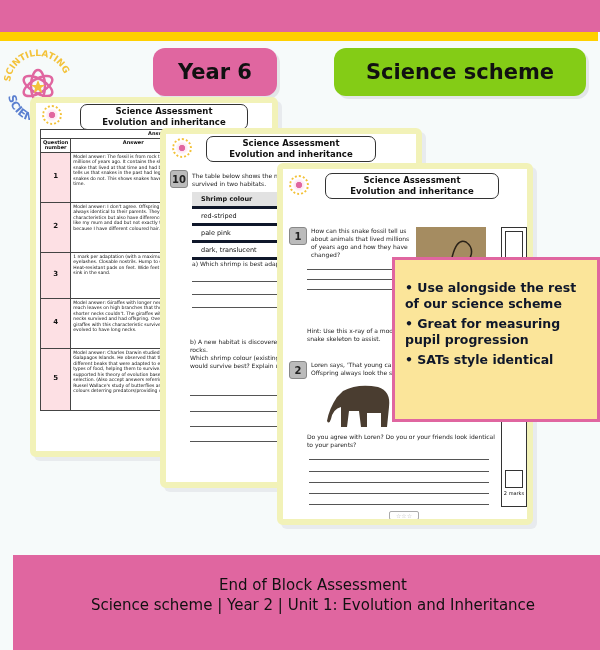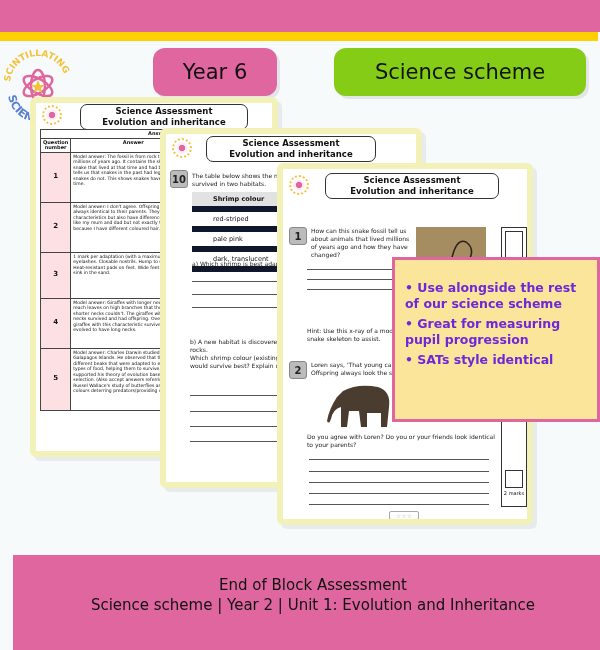--- a/index.html
+++ b/index.html
@@ -1,20 +1,20 @@
 <!DOCTYPE html>
 <html><head>
   <meta charset="utf-8">
   <style>
     * { box-sizing: border-box; margin: 0; padding: 0; }
     body { width: 600px; height: 650px; background: #f6fafa; font-family: "DejaVu Sans", sans-serif; position: relative; overflow: hidden; color: #111; }
     .top-bar { position: absolute; left: 0; top: 0; width: 600px; height: 32px; background: #e066a0; }
     .top-stripe { position: absolute; left: 0; top: 32px; width: 598px; height: 9px; background: #ffd000; }
     .logo { position: absolute; left: 4px; top: 48px; width: 68px; height: 72px; }
-    .pill { position: absolute; top: 48px; height: 48px; border-radius: 12px; display: flex; align-items: center; justify-content: center; font-size: 21px; font-weight: normal; color: #111; box-shadow: 3px 3px 0 #e3e6e8; }
+    .pill { position: absolute; top: 48px; height: 48px; border-radius: 12px; display: flex; align-items: center; justify-content: center; font-size: 21px; font-weight: bold; color: #111; box-shadow: 3px 3px 0 #e3e6e8; }
     .pill-year { left: 153px; width: 124px; background: #e066a0; }
     .pill-scheme { left: 334px; width: 252px; background: #84cc16; }
 
     .sheet { position: absolute; background: #fff; border: 6px solid #f2f2b8; border-radius: 6px; box-shadow: 4px 4px 0 #e8ebee; overflow: hidden; }
     .sheet1 { left: 30px; top: 97px; width: 248px; height: 360px; }
     .sheet2 { left: 160px; top: 128px; width: 262px; height: 360px; }
     .sheet3 { left: 277px; top: 163px; width: 256px; height: 362px; }
 
     .title-box { border: 1.2px solid #333; border-radius: 7px; text-align: center; font-size: 8.5px; font-weight: bold; line-height: 11px; padding: 1px 3px; }
     .mini-logo { position: absolute; width: 20px; height: 20px; border-radius: 50%; background: radial-gradient(circle, #e066a0 25%, #fde3f0 30%, #fff 60%); border: 2px dotted #f3c23a; }
@@ -22,34 +22,34 @@
     
     .ans-table { position: absolute; left: 4px; top: 26px; width: 240px; border-collapse: collapse; font-size: 4.5px; line-height: 5.5px; }
     .ans-table td, .ans-table th { border: 1px solid #444; padding: 1px 2px; vertical-align: top; }
     .ans-table th { font-weight: bold; text-align: center; font-size: 5px; }
     .qnum { width: 30px; background: #fde0e4; text-align: center; vertical-align: middle !important; font-weight: bold; font-size: 7px !important; }
 
     
     .qbadge { position: absolute; width: 18px; height: 18px; background: #bbb; border-radius: 3px; display: flex; align-items: center; justify-content: center; font-weight: bold; font-size: 10px; color: #222; border: 1px solid #888; }
     .small-text { position: absolute; font-size: 6px; line-height: 8px; color: #222; }
     .shrimp-table { position: absolute; left: 26px; top: 58px; width: 200px; border-collapse: collapse; font-size: 6.5px; }
-    .shrimp-table td, .shrimp-table th { border-bottom: 6px solid #0f172a; padding: 3px 21px; text-align: left; }
+    .shrimp-table td, .shrimp-table th { border-bottom: 3px solid #0f172a; padding: 3px 9px; text-align: left; }
     .shrimp-table th { background: #e2e2e2; font-weight: bold; }
     .line { position: absolute; height: 1px; background: #555; }
 
     
     .name-bar { position: absolute; left: 6px; top: 36px; width: 240px; height: 14px; background: #e0f8ee; border: 1px solid #333; border-radius: 4px; font-size: 8.5px; font-weight: bold; display: flex; align-items: center; padding-left: 14px; }
     .fossil { position: absolute; left: 133px; top: 58px; width: 70px; height: 55px; background: #a58c61; }
     .marks-col { position: absolute; left: 218px; top: 58px; width: 26px; height: 280px; border: 1.2px solid #333; }
     .marks-box { position: absolute; left: 3px; width: 18px; height: 18px; border: 1px solid #333; }
     .elephant { position: absolute; left: 40px; top: 210px; width: 80px; height: 50px; }
     .stars { position: absolute; left: 106px; top: 342px; width: 30px; height: 9px; border: 1px solid #aaa; border-radius: 2px; font-size: 6px; text-align: center; line-height: 7px; color: #bbb; }
 
     .info-box { position: absolute; left: 392px; top: 257px; width: 208px; height: 165px; background: #fbe59a; border: 3px solid #e066a0; padding: 20px 10px 0 10px; }
-    .info-item { font-size: 12.5px; line-height: 16px; color: #6d28d9; margin-bottom: 4px; font-weight: bold; }
+    .info-item { font-size: 12.5px; line-height: 16px; color: #0f172a; margin-bottom: 4px; font-weight: bold; }
 
     .footer { position: absolute; left: 13px; top: 555px; width: 600px; height: 95px; background: #e066a0; display: flex; flex-direction: column; align-items: center; padding-top: 20px; }
     .footer-line { font-size: 15px; line-height: 20px; color: #111; }
   </style>
 </head>
 <body>
 
 <div class="top-bar"></div>
 <div class="top-stripe"></div>
 

